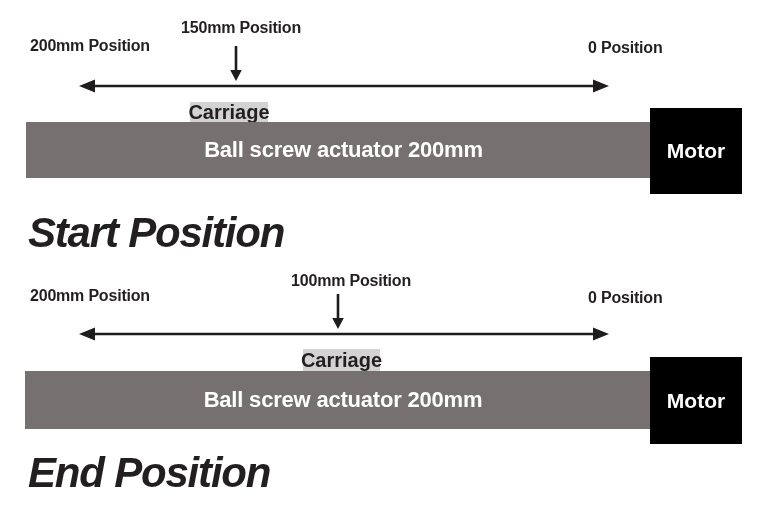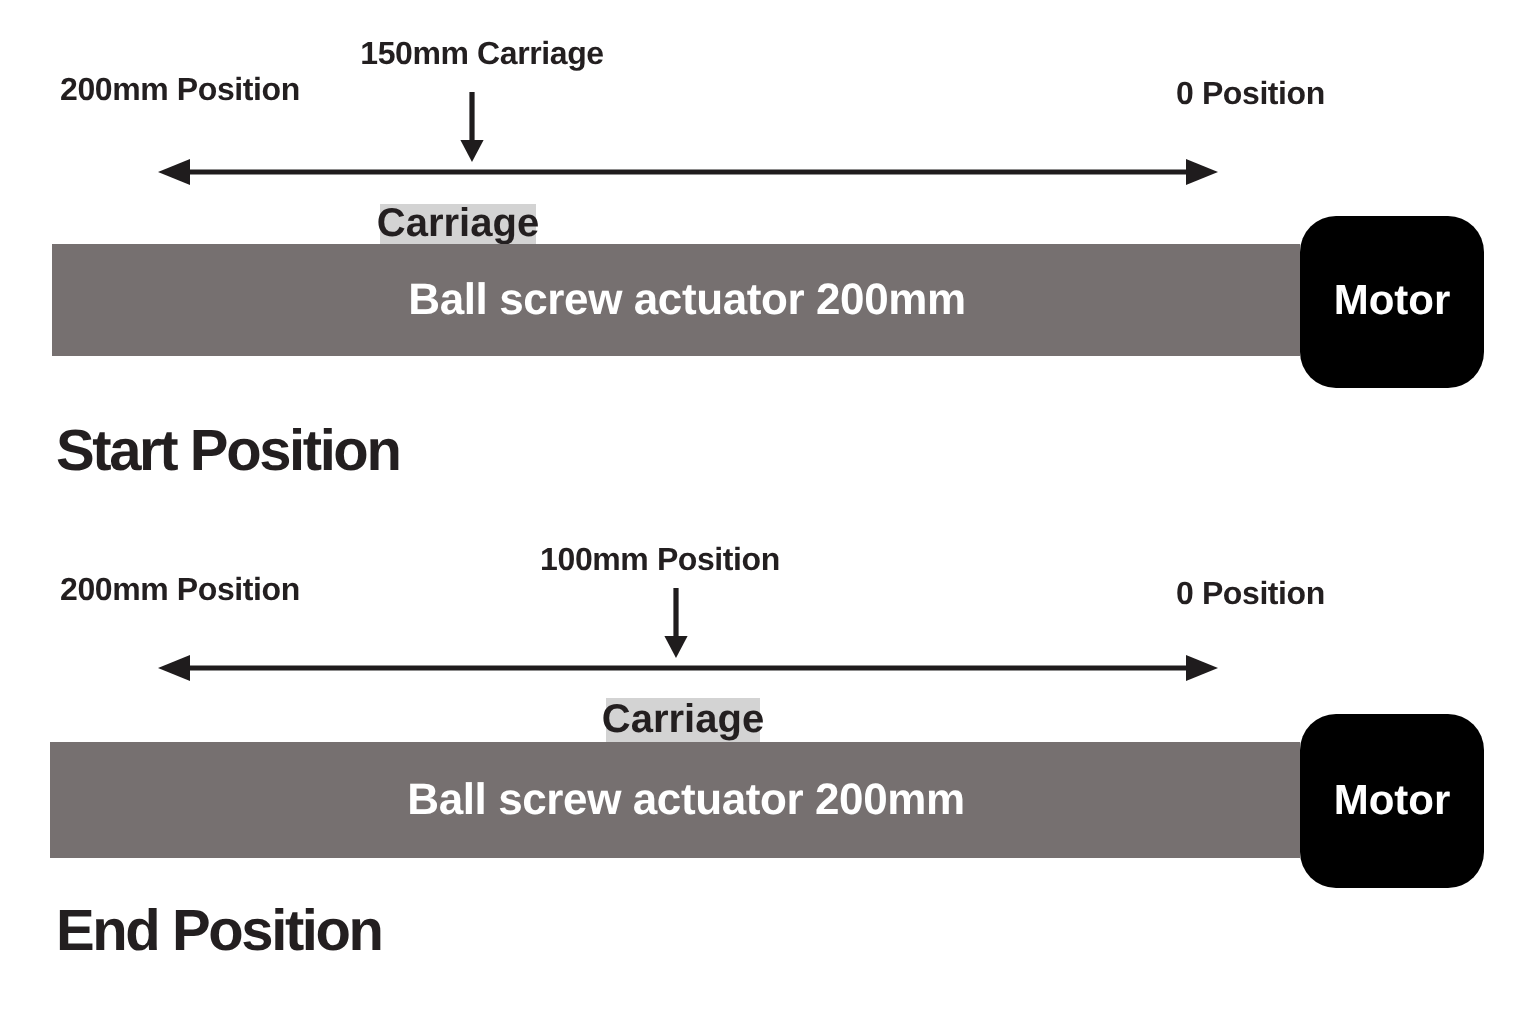--- a/index.html
+++ b/index.html
@@ -59,62 +59,62 @@
   }
   .motor {
     position: absolute;
     background: var(--motor-bg);
     display: flex;
     align-items: center;
     justify-content: center;
     font-size: 21px;
     font-weight: bold;
     color: var(--light-text);
-    border-radius: 18px;
   }
   .caption {
     position: absolute;
-    font-size: 29px;
+    font-size: 42px;
     font-weight: bold;
     line-height: 1;
     letter-spacing: -1.2px;
     color: var(--text);
     white-space: nowrap;
+    font-style: italic;
   }
 
   
   .lbl-left-1  { left: 30px;  top: 38px; }
   .lbl-mid-1   { left: 241px; top: 20px; }
   .lbl-right-1 { left: 588px; top: 40px; }
   .va-1 { left: 228px; top: 46px; width: 16px; height: 35px; }
   .ha-1 { left: 78px;  top: 77px; width: 532px; height: 18px; }
   .car-1 { left: 190px; top: 102px; width: 78px; height: 20px; }
   .bar-1 { left: 26px;  top: 122px; width: 624px; height: 56px; }
   .motor-1 { left: 650px; top: 108px; width: 92px; height: 86px; }
   .cap-1 { left: 28px; top: 212px; }
 
   
   .lbl-left-2  { left: 30px;  top: 288px; }
-  .lbl-mid-2   { left: 330px; top: 273px; }
+  .lbl-mid-2   { left: 351px; top: 273px; }
   .lbl-right-2 { left: 588px; top: 290px; }
   .va-2 { left: 330px; top: 294px; width: 16px; height: 35px; }
   .ha-2 { left: 78px;  top: 325px; width: 532px; height: 18px; }
   .car-2 { left: 303px; top: 349px; width: 77px; height: 22px; }
   .bar-2 { left: 25px;  top: 371px; width: 625px; height: 58px; }
   .motor-2 { left: 650px; top: 357px; width: 92px; height: 87px; }
   .cap-2 { left: 28px; top: 452px; }
 </style>
 </head>
 <body>
 
 <div class="canvas">
 
   <section>
     <span class="pos-label lbl-left-1">200mm Position</span>
-    <span class="pos-label centered lbl-mid-1">150mm Carriage</span>
+    <span class="pos-label centered lbl-mid-1">150mm Position</span>
     <span class="pos-label lbl-right-1">0 Position</span>
 
     <svg class="v-arrow va-1" viewBox="0 0 16 35">
       <line x1="8" y1="0" x2="8" y2="25" stroke="currentColor" stroke-width="2.6"></line>
       <polygon points="8,35 2.2,24 13.8,24" fill="currentColor"></polygon>
     </svg>
 
     <svg class="h-arrow ha-1" viewBox="0 0 532 18">
       <line x1="14" y1="9" x2="518" y2="9" stroke="currentColor" stroke-width="2.4"></line>
       <polygon points="1,9 17,2.5 17,15.5" fill="currentColor"></polygon>

